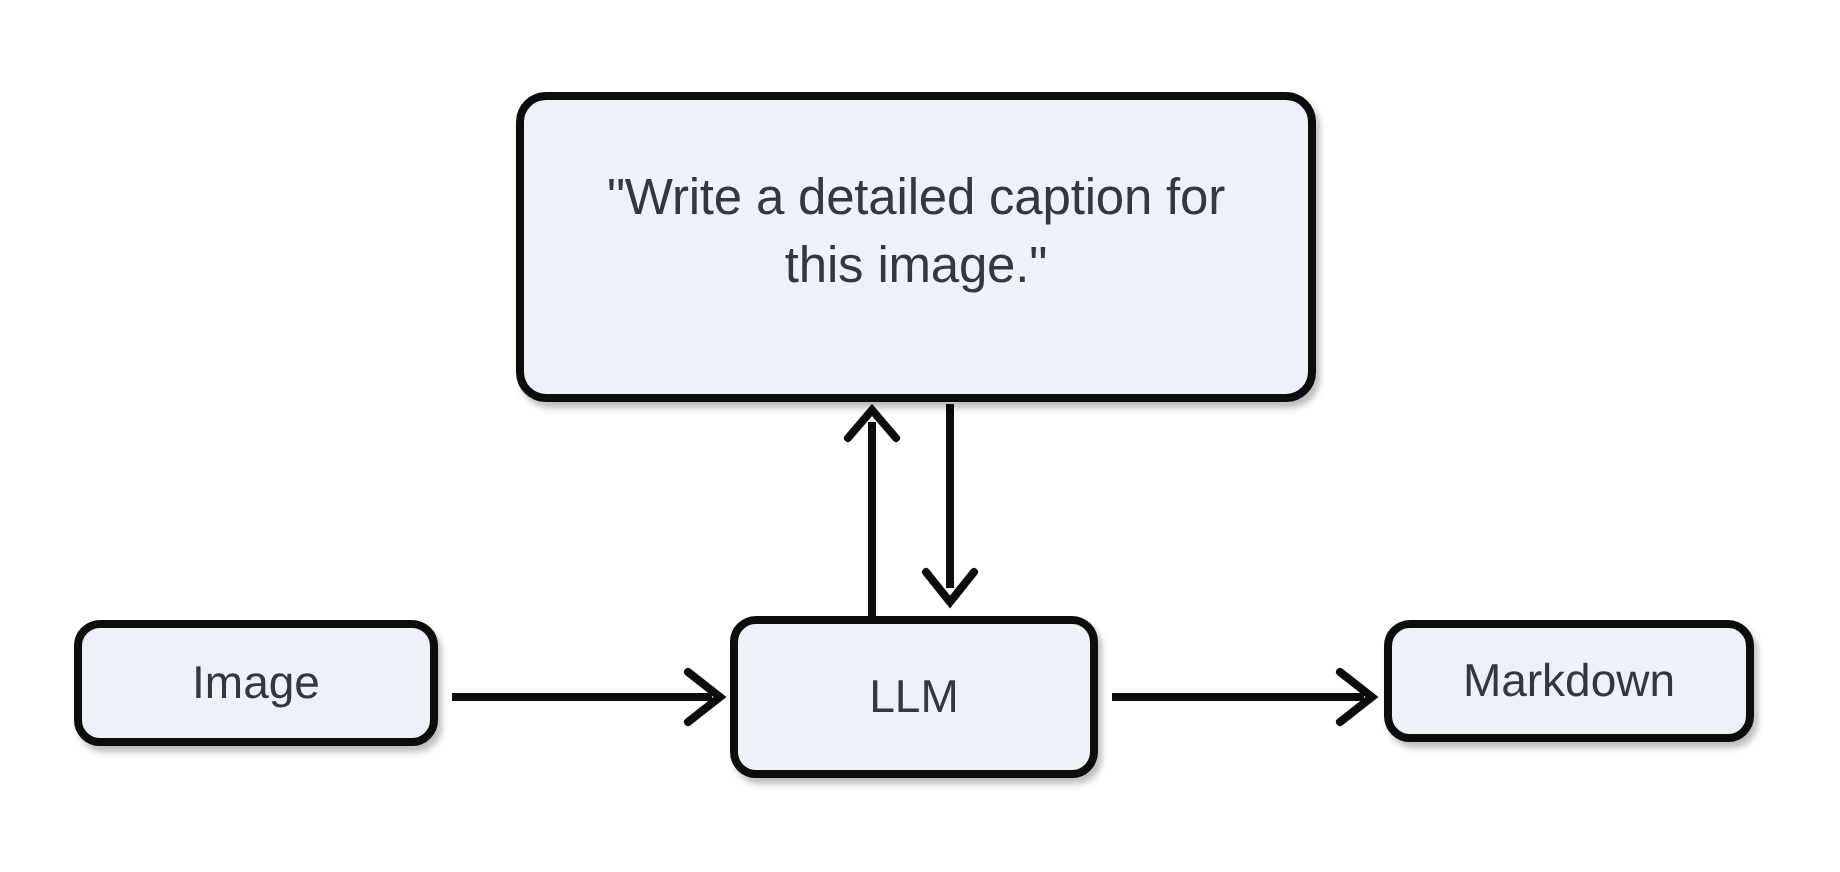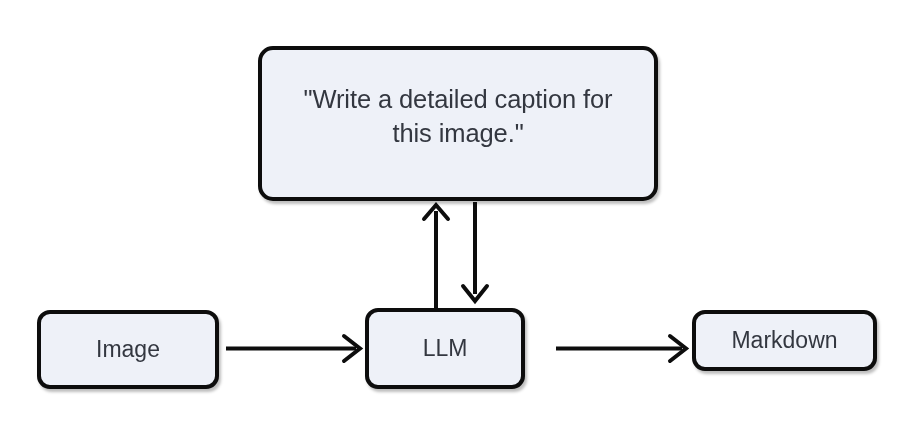--- a/index.html
+++ b/index.html
@@ -66,28 +66,28 @@
     font-size: 25.5px;
     letter-spacing: -0.1px;
     padding: 0 22px;
     box-sizing: border-box;
   }
 
   #node-image {
     left: 37px;
     top: 310px;
     width: 182px;
-    height: 79px;
+    height: 63px;
   }
   #node-image .node-label { font-size: 23px; }
 
   #node-llm {
     left: 365px;
     top: 308px;
-    width: 160px;
+    width: 184px;
     height: 81px;
   }
   #node-llm .node-label { font-size: 23px; }
 
   #node-markdown {
     left: 692px;
     top: 310px;
     width: 185px;
     height: 61px;
   }

